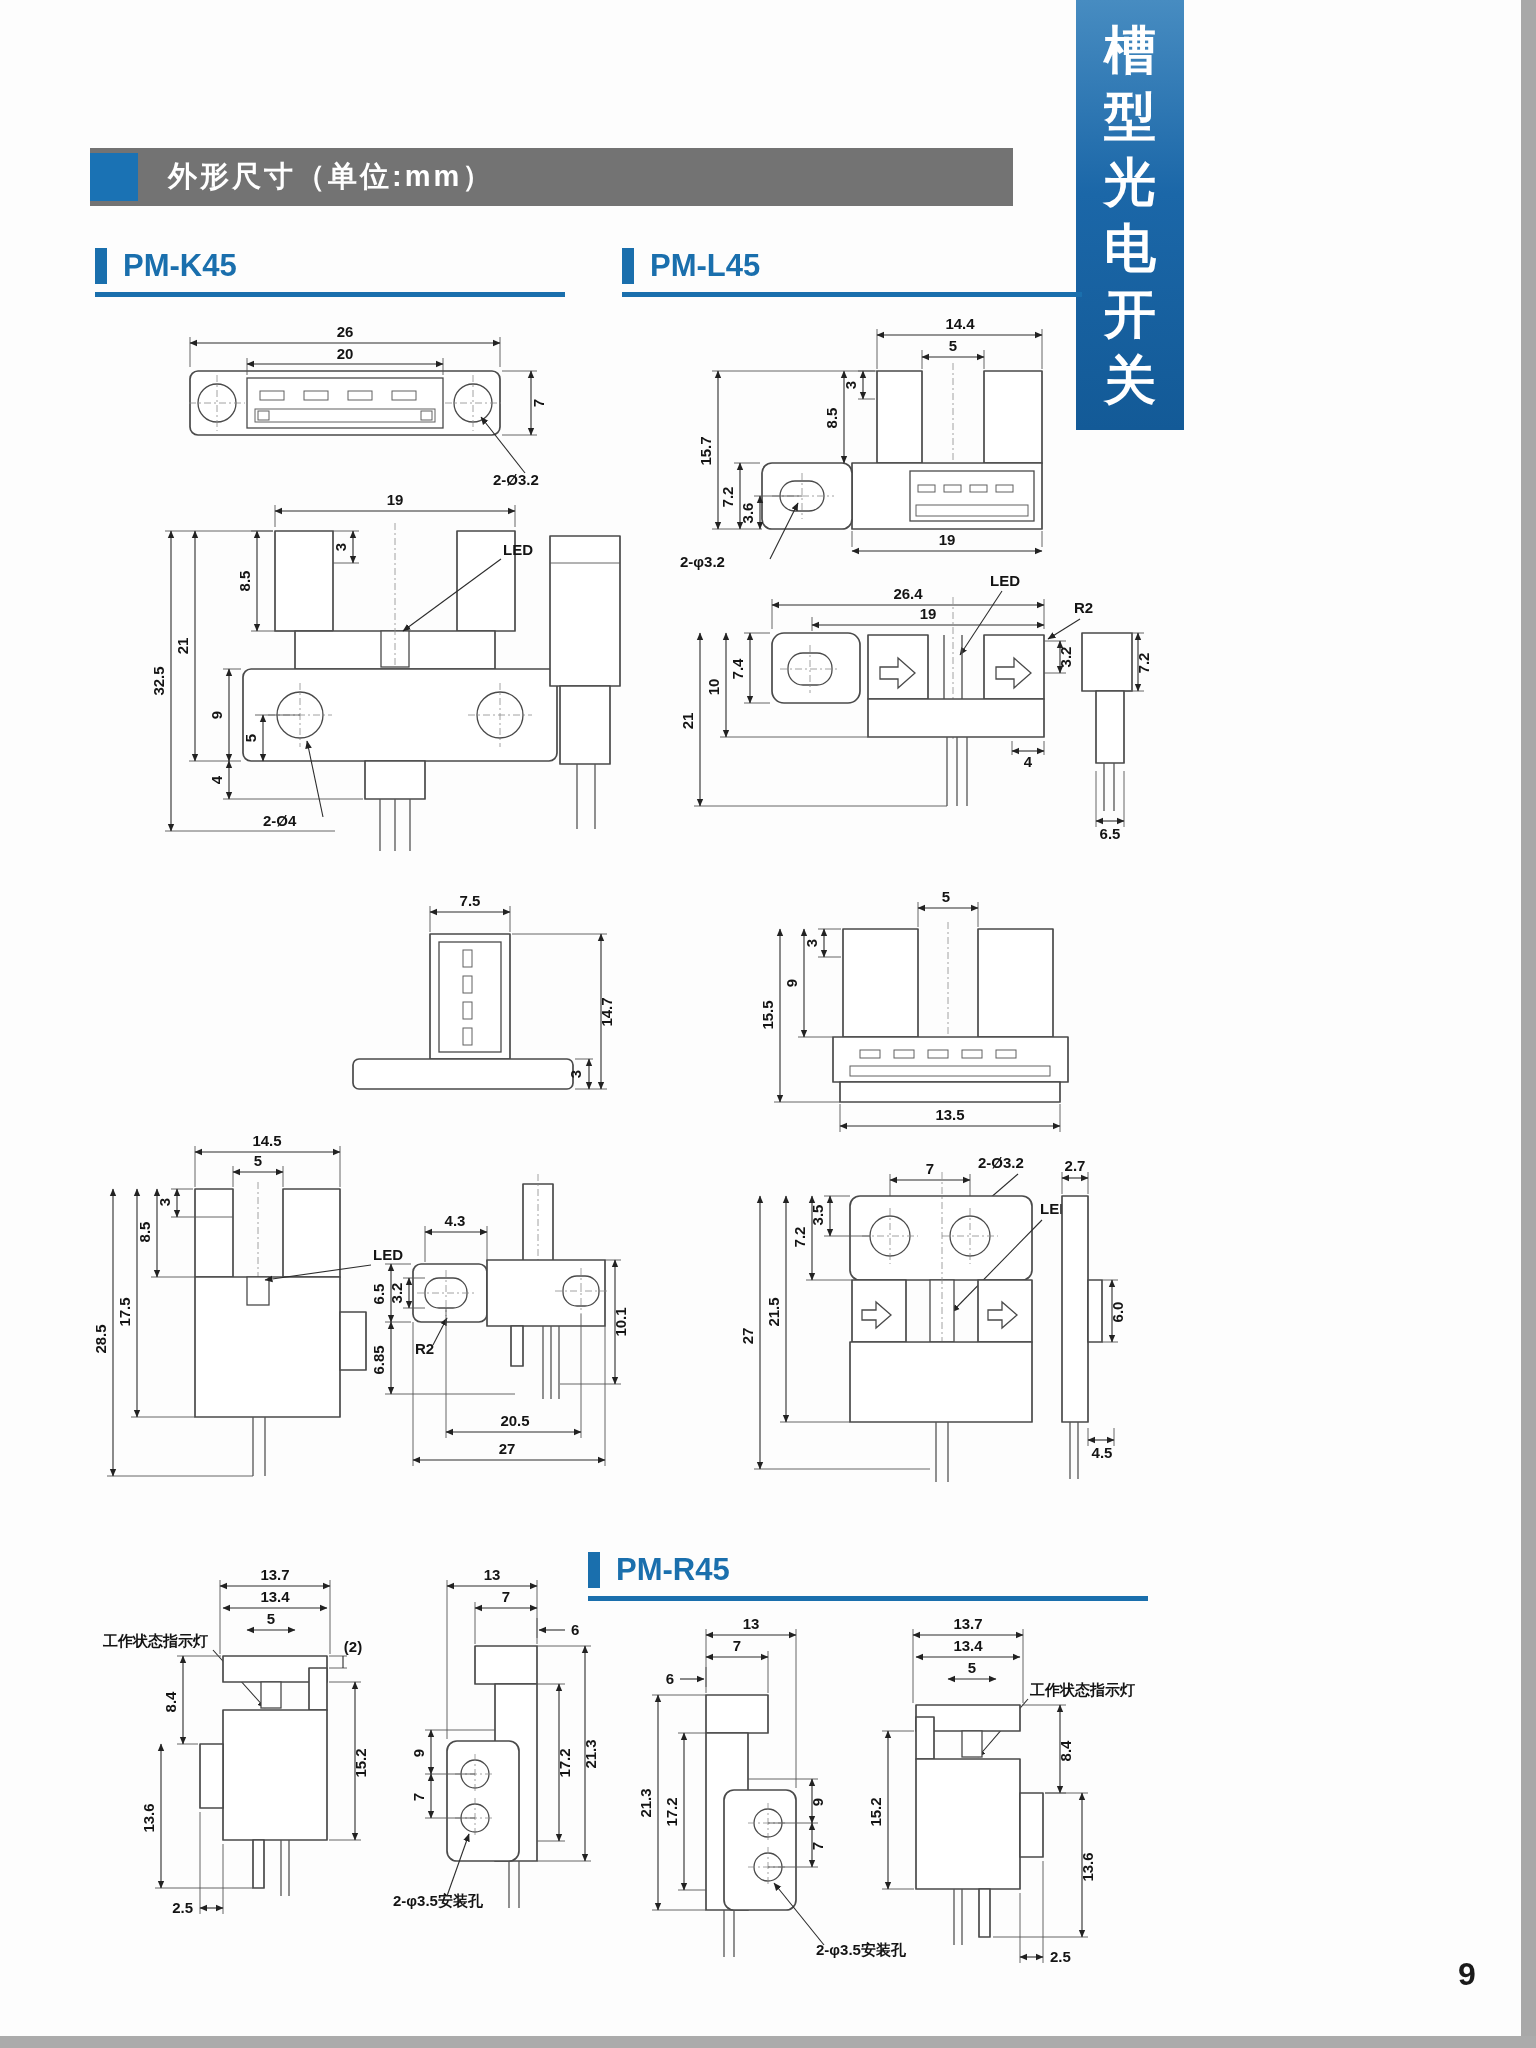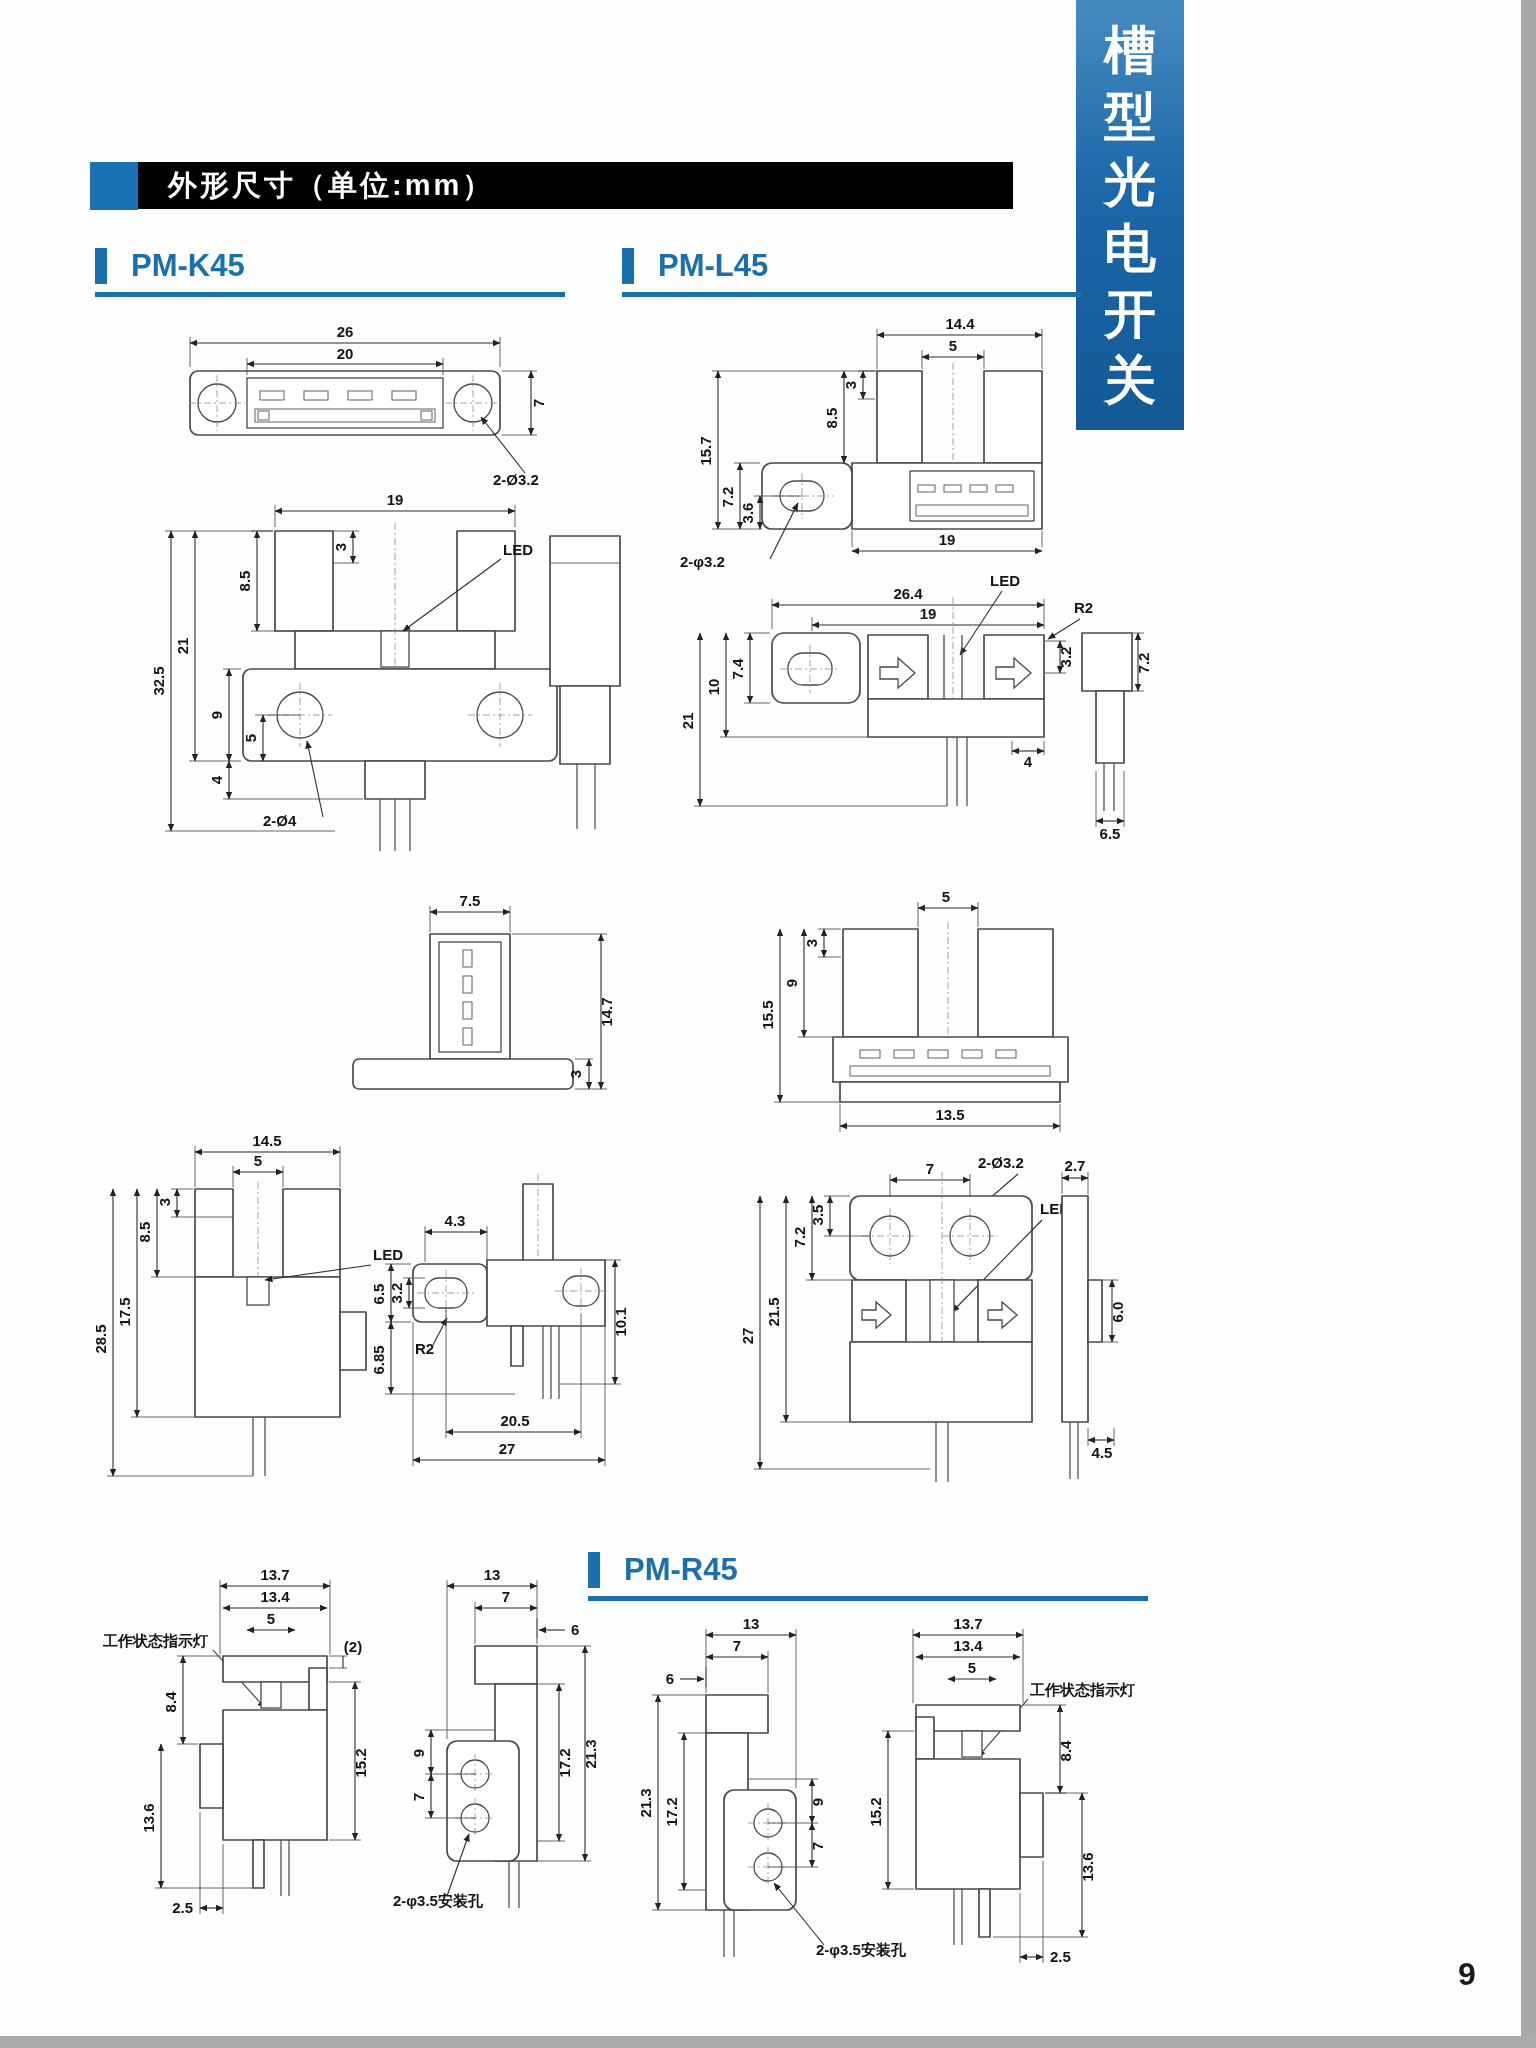--- a/index.html
+++ b/index.html
@@ -7,27 +7,27 @@
        font-family:"Liberation Sans",sans-serif}
   .edge-right{position:absolute;right:0;top:0;width:15px;height:100%;background:#a8a8a8}
   .edge-bottom{position:absolute;left:0;bottom:0;width:100%;height:12px;background:#ababab}
 
   .banner{position:absolute;left:1076px;top:0;width:108px;height:430px;
           background:linear-gradient(180deg,#478cc1,#1b67a8 45%,#135a97);
           display:flex;flex-direction:column;align-items:center;padding-top:18px;box-sizing:border-box}
   .banner-char{color:#fff;font-size:52px;line-height:66px;font-weight:bold;
                font-family:"Liberation Serif",serif}
 
-  .header-bar{position:absolute;left:90px;top:162px;width:923px;height:47px;background:#000000;
+  .header-bar{position:absolute;left:90px;top:148px;width:923px;height:58px;background:#737373;
               display:flex;align-items:center}
   .header-accent{width:48px;height:48px;background:#1a72b4}
   .header-title{color:#fff;font-size:29px;font-weight:bold;letter-spacing:3px;padding-left:30px}
 
   .sec{position:absolute}
-  .sec-head{display:flex;align-items:center;gap:24px;border-bottom:5px solid #1a6fad;padding-bottom:8px}
+  .sec-head{display:flex;align-items:center;gap:16px;border-bottom:5px solid #1a6fad;padding-bottom:8px}
   .sec-bar{width:12px;height:36px;background:#1a6fad}
   .sec-title{margin:0;color:#1a6fad;font-size:31px;font-weight:bold;line-height:36px}
   .sec svg{display:block;margin-top:4px;overflow:visible}
 
   .b{fill:#fff;stroke:#4a4a4a;stroke-width:1.7;stroke-linejoin:round}
   .b2{fill:#fff;stroke:#4a4a4a;stroke-width:1.3}
   .s{fill:#fff;stroke:#606060;stroke-width:1}
   .e{stroke:#555;stroke-width:.9}
   .d{stroke:#2c2c2c;stroke-width:1.1;fill:none}
   .c{stroke:#8a8a8a;stroke-width:.8;stroke-dasharray:7 3 2 3}

